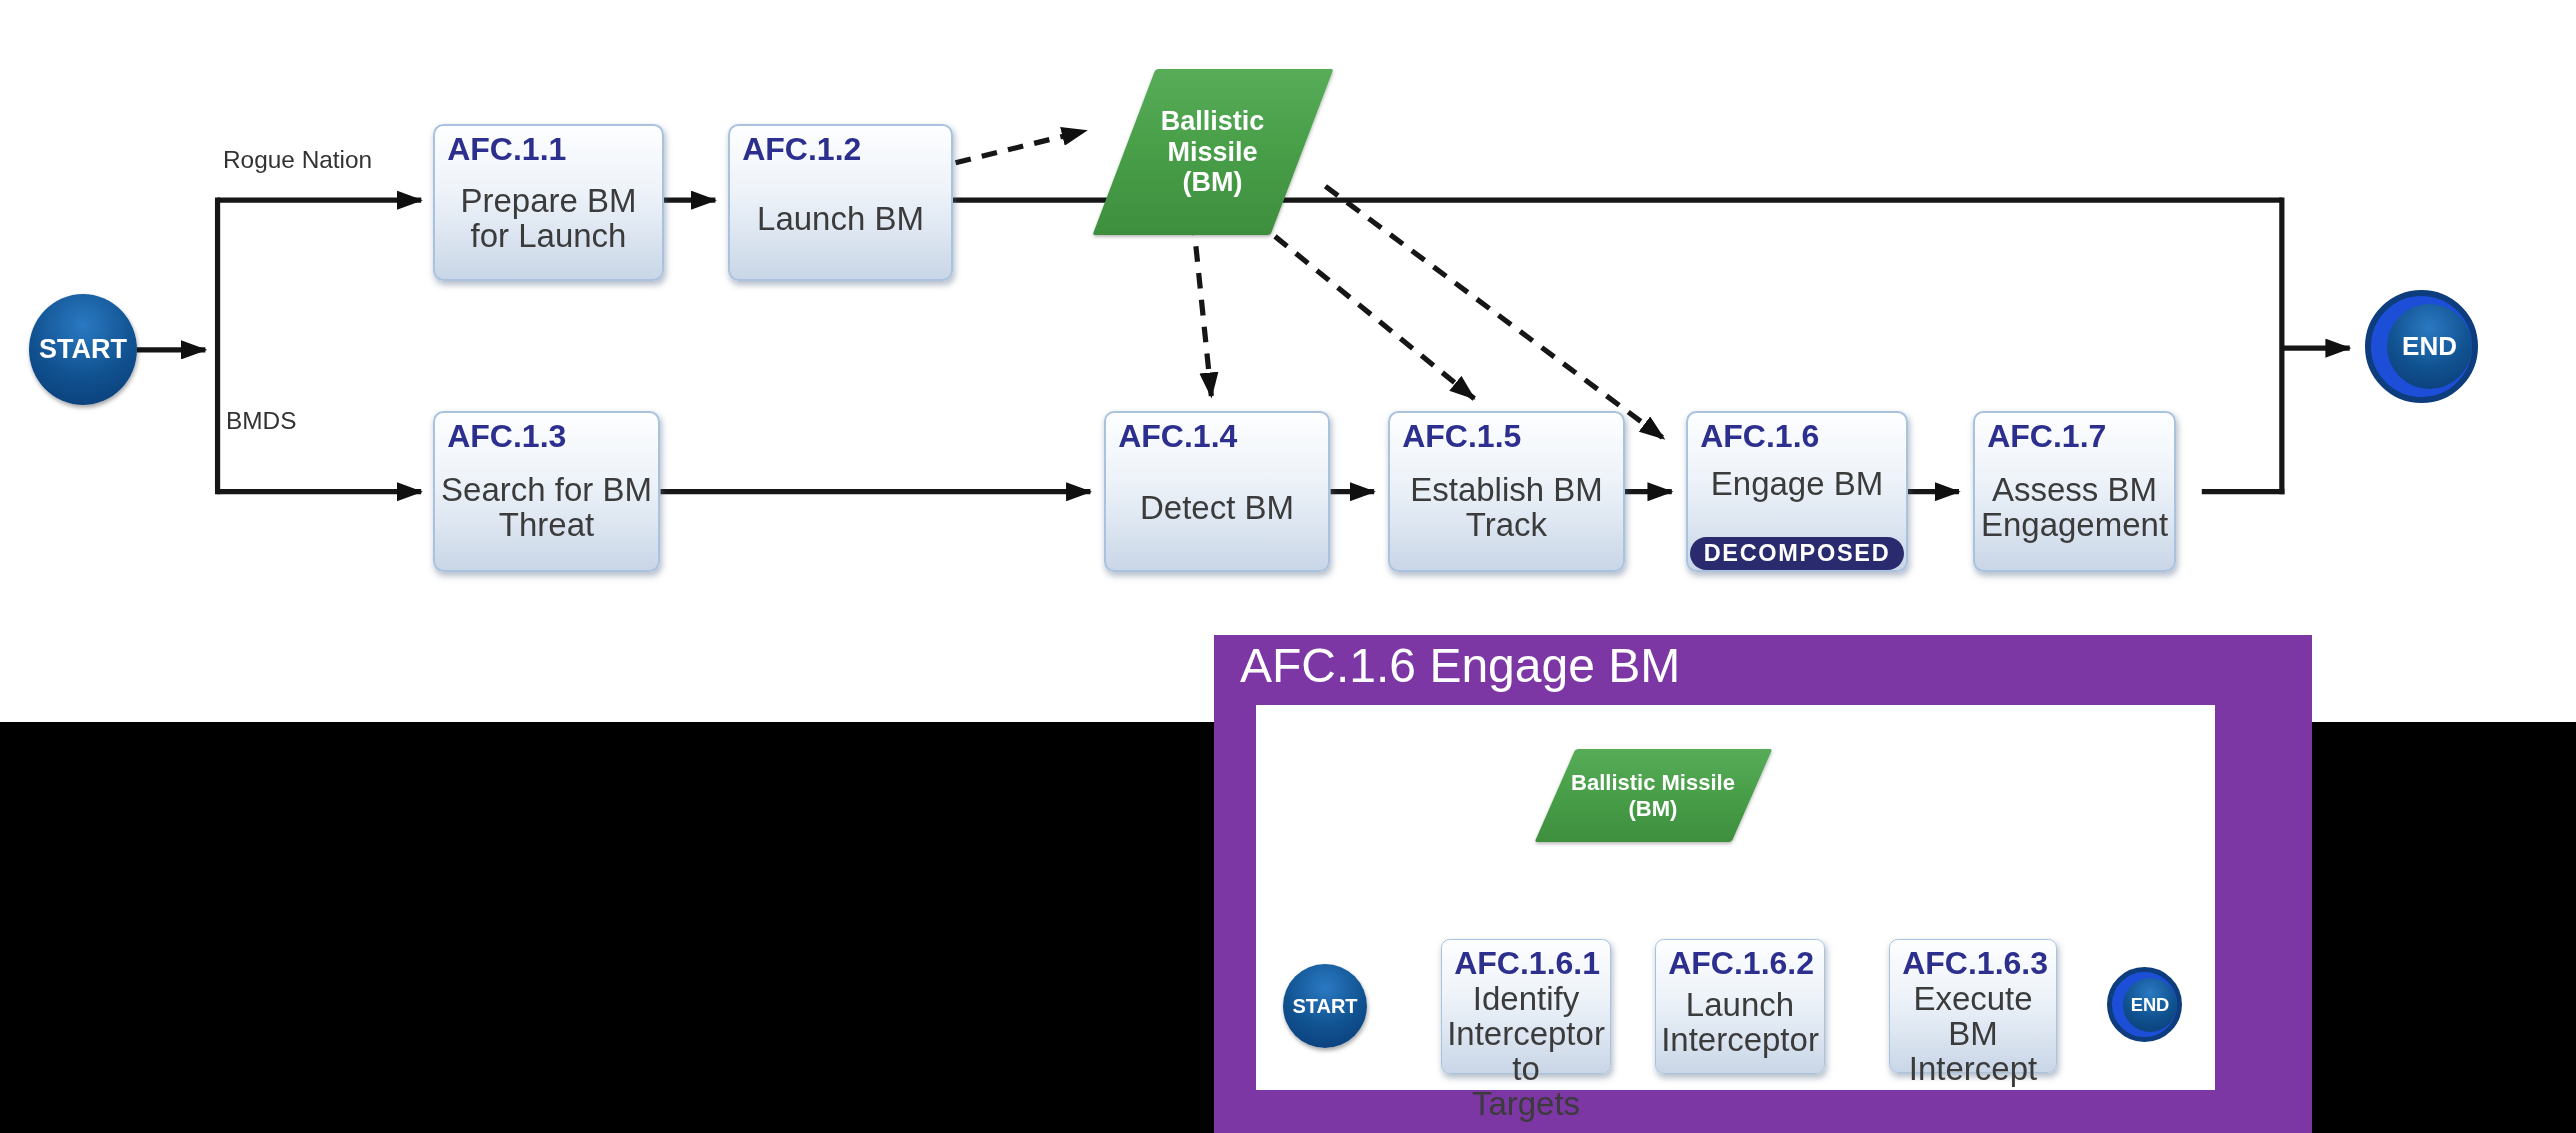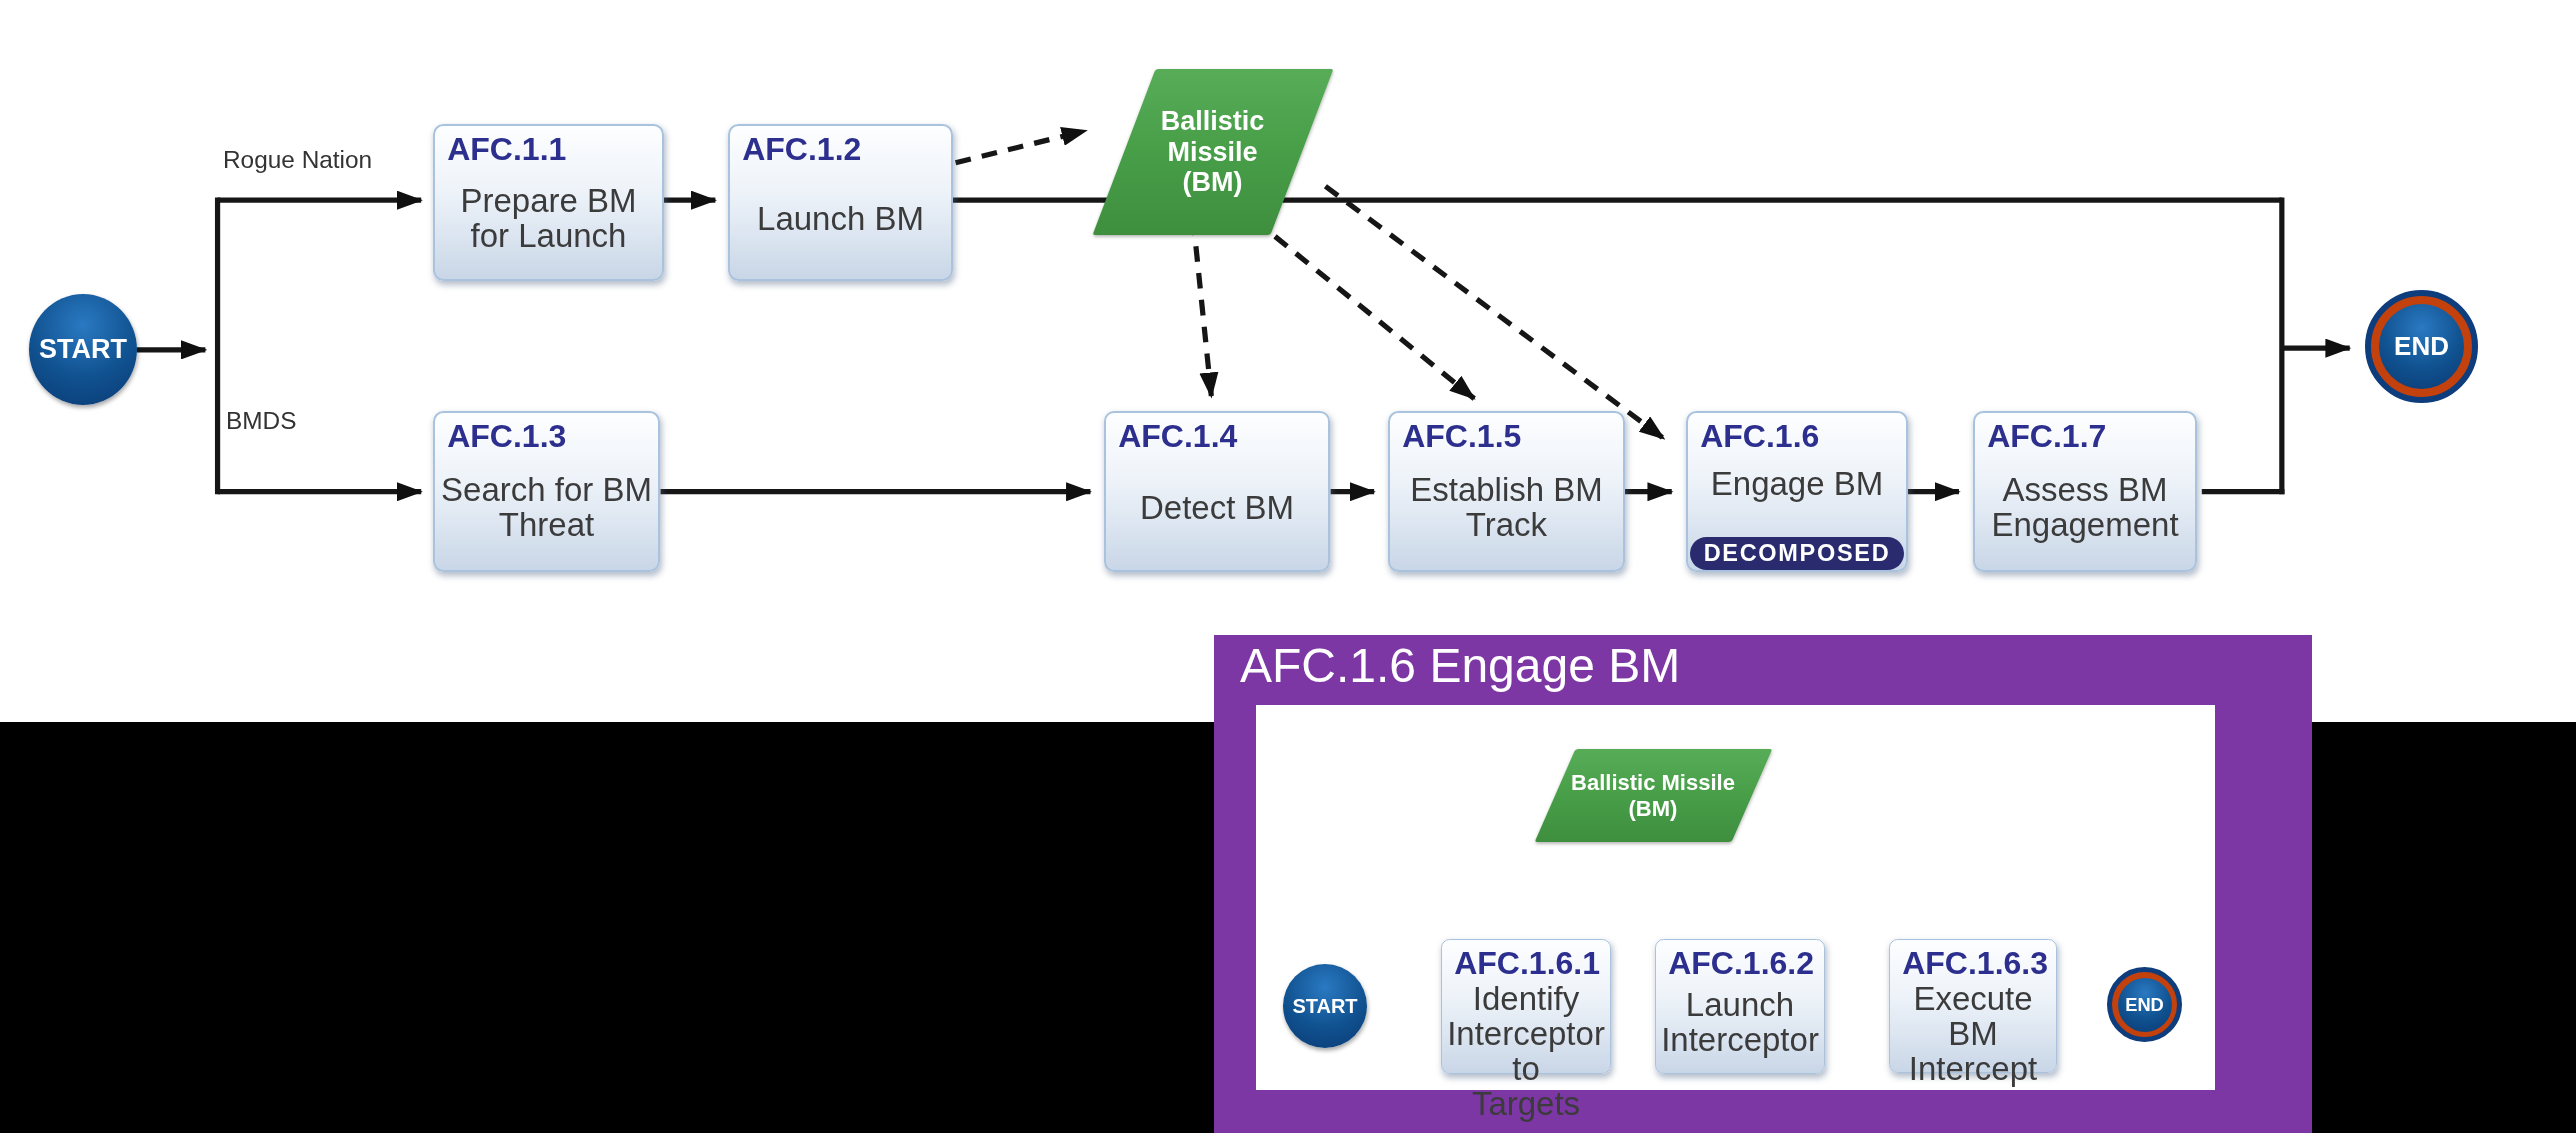--- a/index.html
+++ b/index.html
@@ -17,22 +17,22 @@
         color:#3b3b3b;font-size:33px;line-height:1.07;white-space:pre-line;padding-bottom:8.7px;}
   .badge{position:absolute;left:1.7px;right:1.7px;bottom:0px;height:33px;border-radius:17.4px;
         background:#292b6e;color:#ffffff;font-weight:bold;font-size:23.5px;letter-spacing:1.7px;
         display:flex;align-items:center;justify-content:center;}
 
   
   .startnode{position:absolute;border-radius:50%;
         background:radial-gradient(circle at 50% 28%,#2a79c2 0%,#10518f 55%,#0a3a74 100%);
         display:flex;align-items:center;justify-content:center;color:#fff;font-weight:bold;
         box-shadow:0.9px 2.6px 4.4px rgba(0,0,0,.35);}
-  .endnode{position:absolute;border-radius:50%;background:#c2410c;box-sizing:border-box;
-        border:6.1px solid #0d3d7c;display:flex;align-items:center;justify-content:center;}
+  .endnode{position:absolute;border-radius:50%;background:#1d4ed8;box-sizing:border-box;
+        border:6.1px solid #0d3d7c;display:flex;align-items:center;justify-content:flex-end;}
   .endnode .inner{border-radius:50%;
         background:radial-gradient(circle at 50% 28%,#2a79c2 0%,#10518f 55%,#0a3a74 100%);
         display:flex;align-items:center;justify-content:center;color:#fff;font-weight:bold;}
 
   
   .pgram{position:absolute;}
   .pgram .bg{position:absolute;top:0;height:100%;
         background:linear-gradient(180deg,#58ac58 0%,#49a049 45%,#3e8e3e 100%);
         box-shadow:0.9px 1.7px 3.5px rgba(0,0,0,.3);border-radius:2.6px;}
   .pgram .txt{position:absolute;left:0;top:0;width:100%;height:100%;display:flex;align-items:center;
@@ -125,21 +125,21 @@
   <div class="pbox" style="left:1388px;top:411px;width:237px;height:161px;">
     <div class="title">AFC.1.5</div>
     <div class="body">Establish BM
 Track</div>
   </div>
   <div class="pbox" style="left:1686px;top:411px;width:222px;height:161px;">
     <div class="title">AFC.1.6</div>
     <div class="body" style="padding-bottom:56px;">Engage BM</div>
     <div class="badge">DECOMPOSED</div>
   </div>
-  <div class="pbox" style="left:1973px;top:411px;width:224px;height:161px;">
+  <div class="pbox" style="left:1973px;top:411px;width:203px;height:161px;">
     <div class="title">AFC.1.7</div>
     <div class="body">Assess BM
 Engagement</div>
   </div>
 
   <div class="endnode" style="left:2365px;top:290px;width:113px;height:113px;">
     <div class="inner" style="width:85px;height:85px;font-size:26px;">
       <span>END</span>
     </div>
   </div>

